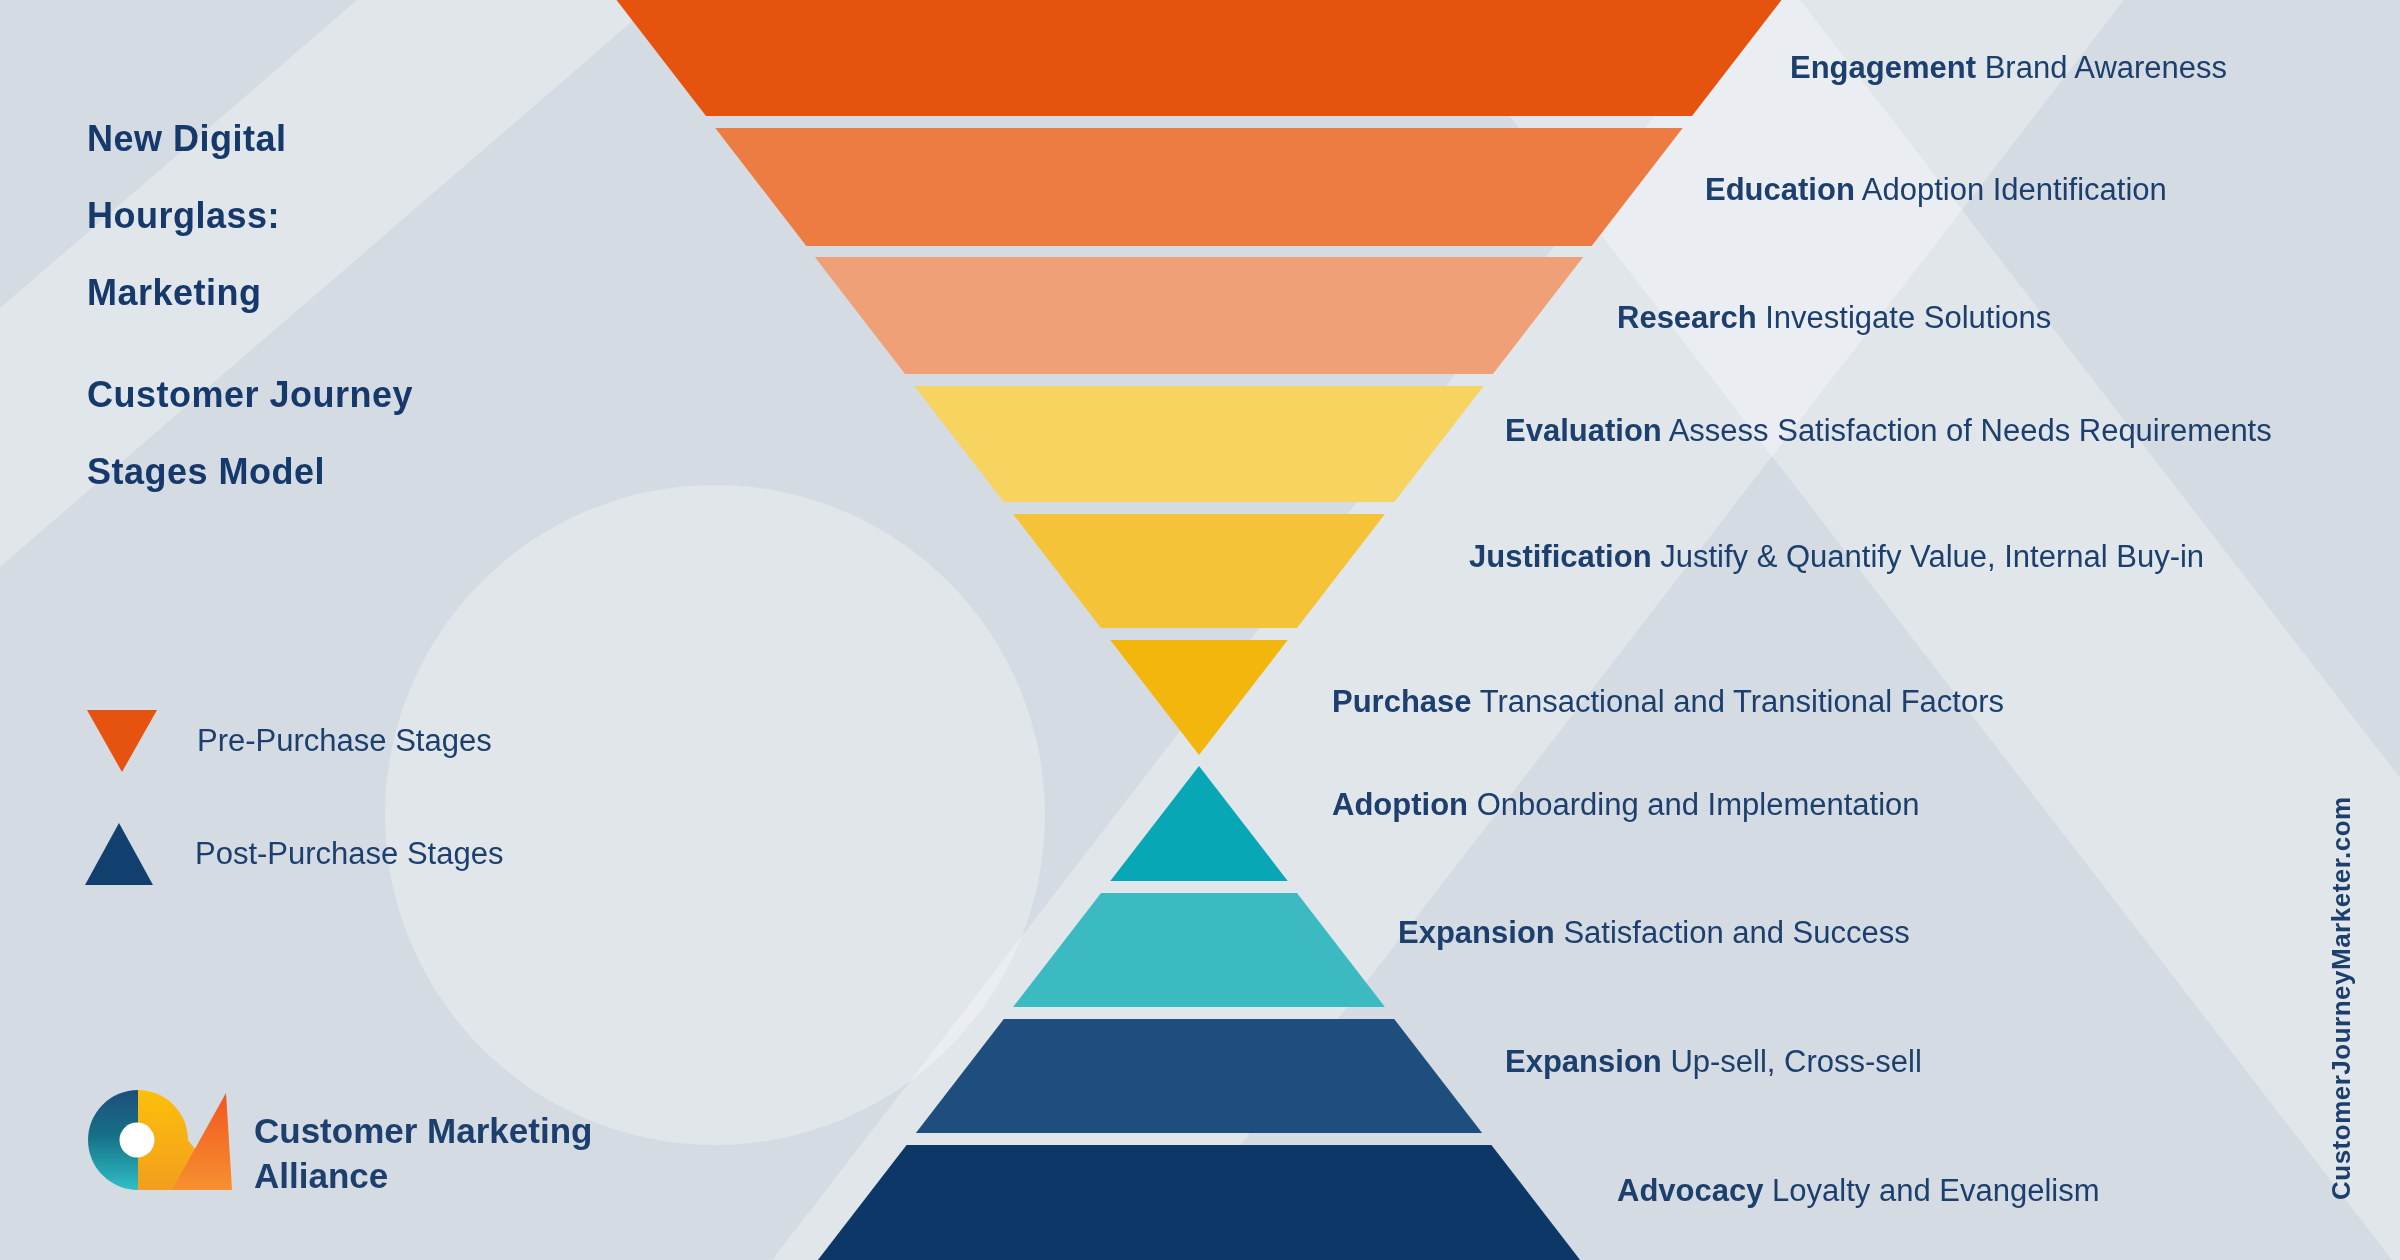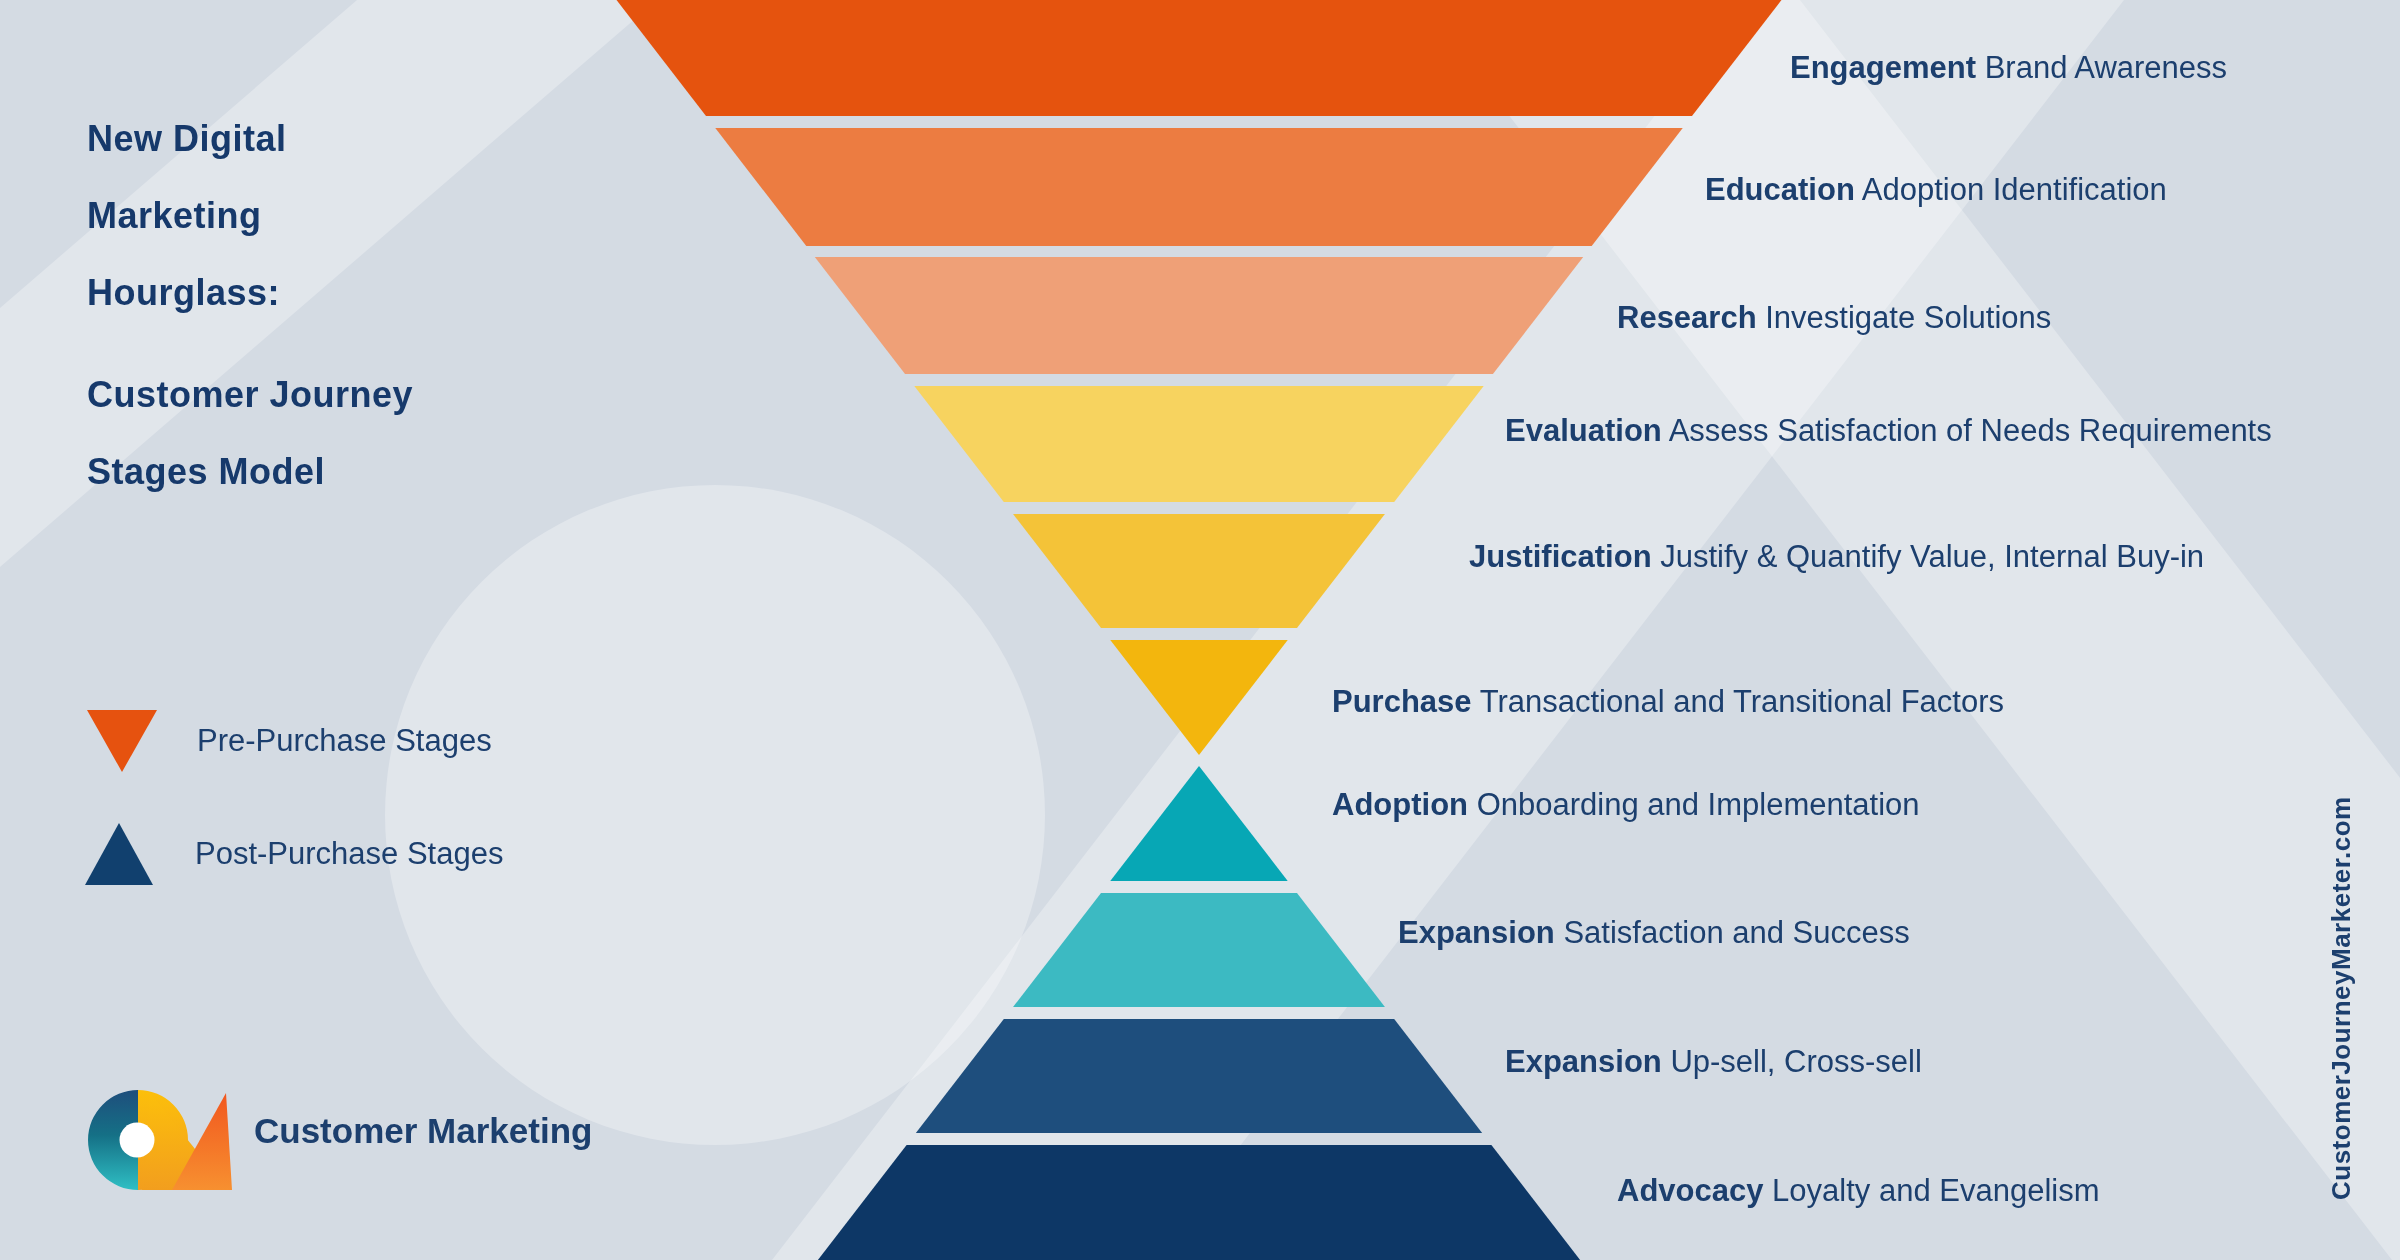--- a/index.html
+++ b/index.html
@@ -67,22 +67,22 @@
     <polygon points="1013.0685,514 1384.9315,514 1296.9805,628 1101.0195,628" fill="#f4c338"></polygon>
     <polygon points="1110.2775,640 1287.7225,640 1199,755 1199,755" fill="#f3b60d"></polygon>
     <polygon points="1199,766 1199,766 1287.7225,881 1110.2775,881" fill="#07a7b5"></polygon>
     <polygon points="1101.0195,893 1296.9805,893 1384.9315,1007 1013.0685,1007" fill="#3cbac2"></polygon>
     <polygon points="1003.8105,1019 1394.1895,1019 1482.1405,1133 915.8595,1133" fill="#1e4e7d"></polygon>
     <polygon points="906.6015,1145 1491.3985,1145 1580.121,1260 817.879,1260" fill="#0d3766"></polygon>
   </svg>
 
 <div class="title-block title-bold">
     <div>New Digital</div>
+    <div>Hourglass:</div>
     <div>Marketing</div>
-    <div>Hourglass:</div>
   </div>
 <div class="title-block title-regular">
     <div>Customer Journey</div>
     <div>Stages Model</div>
   </div>
 
 <div id="legend">
     <div class="legend-item" style="left: 87px; top: 710px;">
       <div class="tri tri-down"></div>
       <div class="legend-label">Pre-Purchase Stages</div>
@@ -123,15 +123,16 @@
     </linearGradient>
   </defs>
   <path d="M58,5 A50,50 0 0 1 58,105 Z" fill="url(#gradGold)"></path>
   <polygon points="62,105 70,8 148,105" fill="url(#gradGold)"></polygon>
   <polygon points="92,105 146,8 152,105" fill="url(#gradOrange)"></polygon>
   <path d="M58,105 A50,50 0 0 1 58,5 Z" fill="url(#gradBlueTeal)"></path>
   <circle cx="57" cy="55" r="17.5" fill="#ffffff"></circle>
 </svg>
 <div class="logo-text">
   <div>Customer Marketing</div>
+  <div>Alliance</div>
 </div>
 
 <div class="watermark">CustomerJourneyMarketer.com</div>
 
 </body></html>

